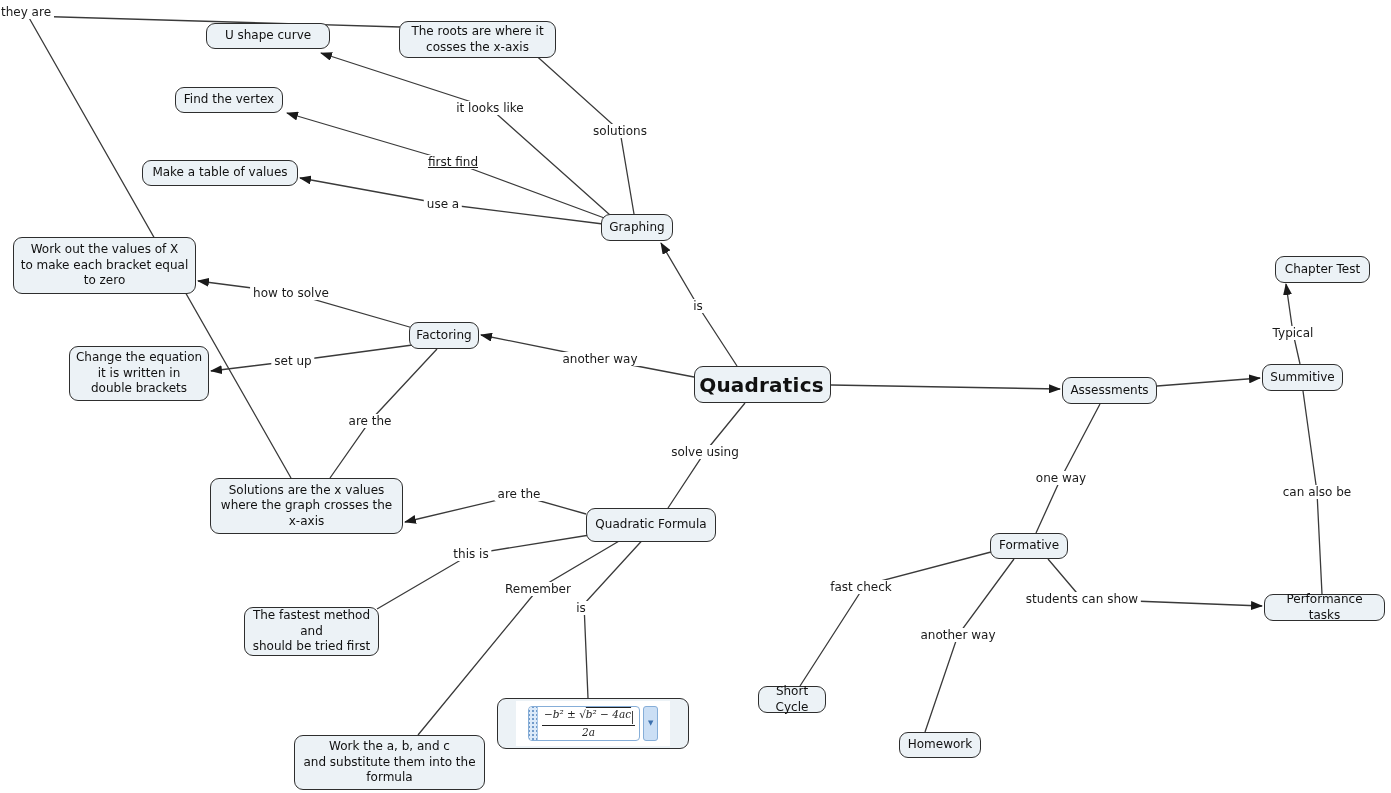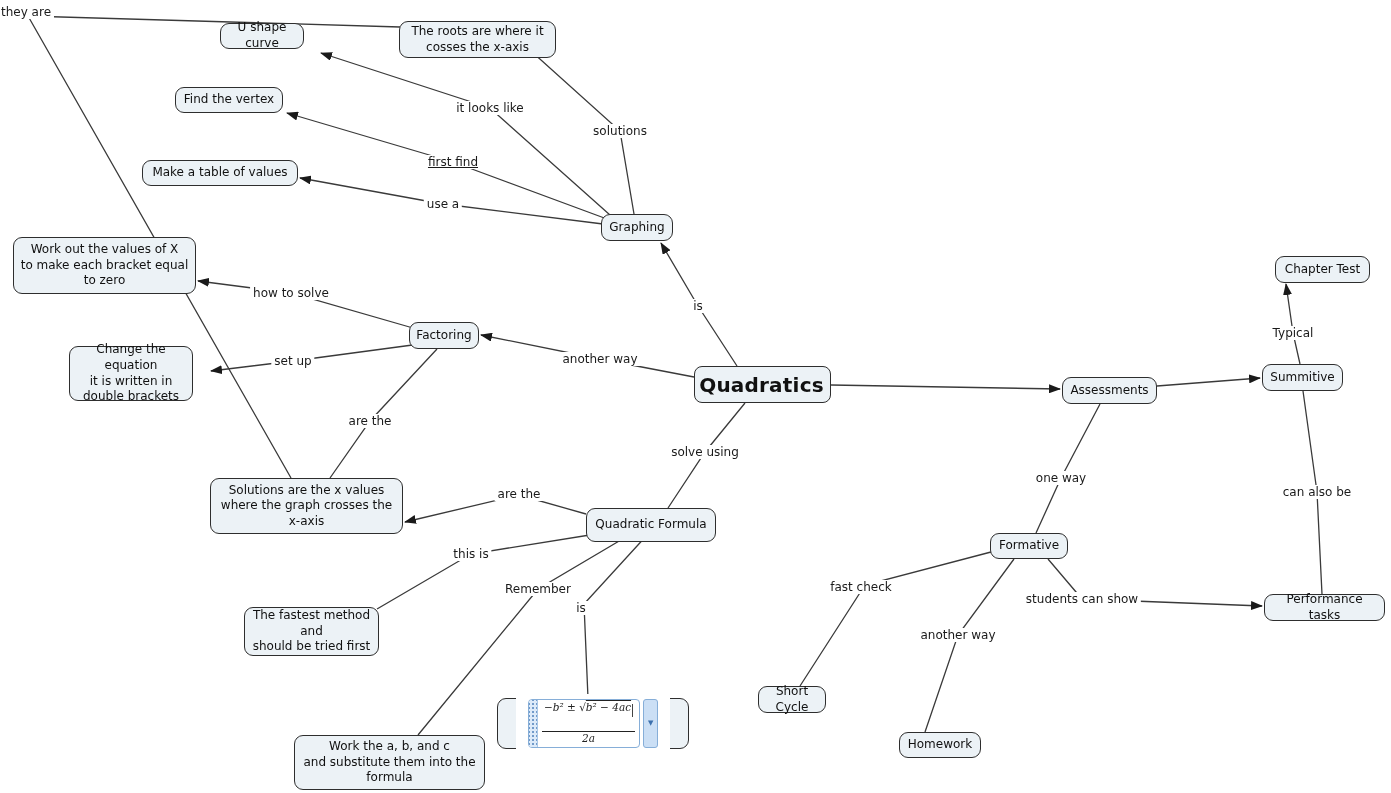--- a/index.html
+++ b/index.html
@@ -18,21 +18,21 @@
   .node.formula{padding:0;}
   .formula-inner{background:#ffffff;padding:5px 12px;display:flex;align-items:center;justify-content:center;}
   .eq-wrap{display:flex;align-items:stretch;}
   .eq-box{display:flex;align-items:stretch;border:1.5px solid #86aed8;border-radius:4px;background:#fff;}
   .eq-handle{width:8px;background:#dcEAf9;background-color:#dceaf9;border-right:1px solid #aac8e8;
         border-radius:2.5px 0 0 2.5px;
         background-image:radial-gradient(#6d98c8 0.7px, rgba(0,0,0,0) 0.9px);
         background-size:4px 4px;background-position:2px 2px;}
   .eq-frac{padding:1px 4px 2px;font-family:"DejaVu Serif",serif;font-style:italic;
         font-size:10.5px;line-height:1.15;color:#222;text-align:center;}
-  .eq-num{border-bottom:1px solid #222;padding:0 2px 14px;white-space:nowrap;}
+  .eq-num{border-bottom:1px solid #222;padding:0 2px 1px;white-space:nowrap;}
   .radicand{text-decoration:overline;}
   .eq-cursor{display:inline-block;border-left:1px solid #444;height:13px;margin-left:1px;vertical-align:-6px;}
   .eq-dropdown{width:13px;margin-left:3px;background:#cbdff5;border:1px solid #86aed8;border-radius:3px;
         display:flex;align-items:center;justify-content:center;font-size:7px;color:#3c70ad;}
 </style>
 </head>
 <body>
 
 <div id="canvas">
   <svg id="edges" xmlns="http://www.w3.org/2000/svg">
@@ -61,41 +61,41 @@
       <polyline points="1100,404 1061,478 1036,533" class="edge"></polyline>
       <polyline points="991,552 865,585 800,686" class="edge"></polyline>
       <polyline points="1014,559 958,635 925,732" class="edge"></polyline>
       <polyline points="1048,559 1082,599 1262,606" class="edge" marker-end="url(#arrow)"></polyline>
       <polyline points="1300,364 1293,333 1286,284" class="edge" marker-end="url(#arrow)"></polyline>
       <polyline points="1303,391 1317,492 1322,594" class="edge"></polyline>
     </svg>
   <div id="nodes-layer">
       <div class="node" style="left: 399px; top: 21px; width: 157px; height: 37px;"><span>The roots are where it
 cosses the x-axis</span></div>
-      <div class="node" style="left: 220px; top: 23px; width: 84px; height: 26px; align-items: center;"><span>U shape curve</span></div>
+      <div class="node" style="left: 206px; top: 23px; width: 124px; height: 26px; align-items: center;"><span>U shape curve</span></div>
       <div class="node" style="left: 175px; top: 87px; width: 108px; height: 26px;"><span>Find the vertex</span></div>
       <div class="node" style="left: 142px; top: 160px; width: 156px; height: 26px;"><span>Make a table of values</span></div>
       <div class="node" style="left: 13px; top: 237px; width: 183px; height: 57px;"><span>Work out the values of X
 to make each bracket equal
 to zero</span></div>
-      <div class="node" style="left: 69px; top: 346px; width: 124px; height: 55px;"><span>Change the equation
+      <div class="node" style="left: 69px; top: 346px; width: 140px; height: 55px;"><span>Change the equation
 it is written in
 double brackets</span></div>
       <div class="node" style="left: 210px; top: 478px; width: 193px; height: 56px;"><span>Solutions are the x values
 where the graph crosses the
 x-axis</span></div>
       <div class="node" style="left: 244px; top: 607px; width: 135px; height: 49px;"><span>The fastest method
 and
 should be tried first</span></div>
       <div class="node" style="left: 294px; top: 735px; width: 191px; height: 55px;"><span>Work the a, b, and c
 and substitute them into the
 formula</span></div>
       <div class="node" style="left: 601px; top: 214px; width: 72px; height: 27px;"><span>Graphing</span></div>
       <div class="node" style="left: 409px; top: 322px; width: 70px; height: 27px;"><span>Factoring</span></div>
-      <div class="node title" style="left: 694px; top: 366px; width: 137px; height: 37px; border-radius: 8px;"><span>Quadratics</span><span class="caret"></span></div>
+      <div class="node title" style="left: 694px; top: 366px; width: 137px; height: 37px;"><span>Quadratics</span><span class="caret"></span></div>
       <div class="node" style="left: 586px; top: 508px; width: 130px; height: 34px;"><span>Quadratic Formula</span></div>
       <div class="node formula" style="left: 497px; top: 698px; width: 192px; height: 51px;"><div class="formula-inner"><div class="eq-wrap"><div class="eq-box"><div class="eq-handle"></div><div class="eq-frac"><div class="eq-num"><span>−b² ±</span> <span>√</span><span class="radicand">b² − 4ac</span><span class="eq-cursor"></span></div><div class="eq-den">2a</div></div></div><div class="eq-dropdown"><span>▼</span></div></div></div></div>
       <div class="node" style="left: 1062px; top: 377px; width: 95px; height: 27px;"><span>Assessments</span></div>
       <div class="node" style="left: 990px; top: 533px; width: 78px; height: 26px;"><span>Formative</span></div>
       <div class="node" style="left: 1262px; top: 364px; width: 81px; height: 27px;"><span>Summitive</span></div>
       <div class="node" style="left: 1232px; top: 256px; width: 95px; height: 27px; margin-left: 43px;"><span>Chapter Test</span></div>
       <div class="node" style="left: 1264px; top: 594px; width: 121px; height: 27px;"><span>Performance tasks</span></div>
       <div class="node" style="left: 758px; top: 686px; width: 68px; height: 27px;"><span>Short Cycle</span></div>
       <div class="node" style="left: 899px; top: 732px; width: 82px; height: 26px;"><span>Homework</span></div>
       <div class="edge-label" style="left: 26px; top: 12px;">they are</div>

